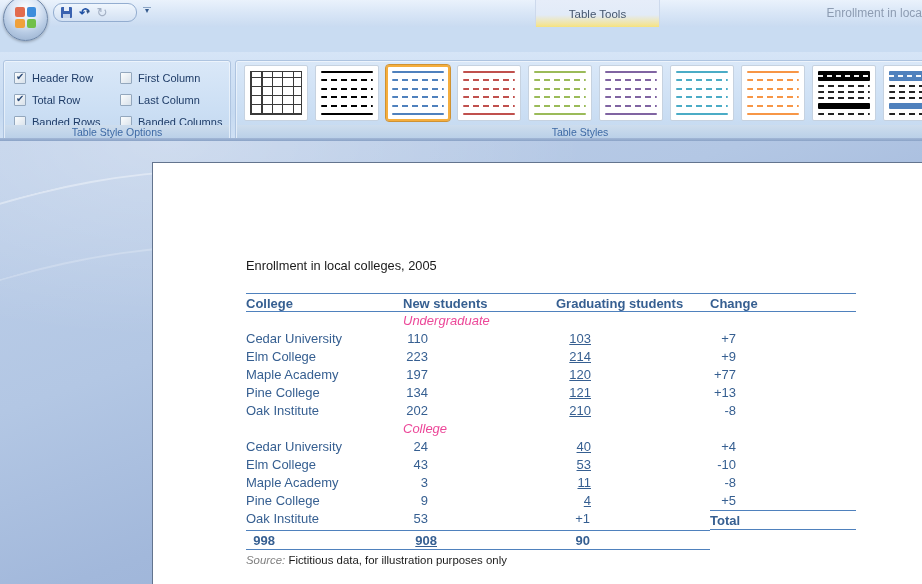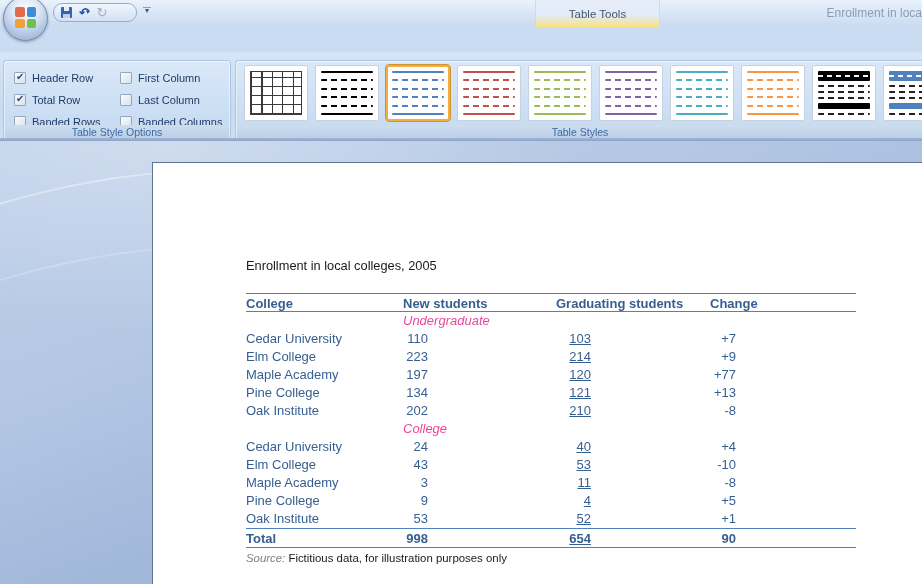--- a/index.html
+++ b/index.html
@@ -314,25 +314,24 @@
             <div class="c ">Maple Academy</div>
             <div class="c num2">3</div>
             <div class="c num3">11</div>
             <div class="c num4">-8</div>
             <div class="c ">Pine College</div>
             <div class="c num2">9</div>
             <div class="c num3">4</div>
             <div class="c num4">+5</div>
             <div class="c ">Oak Institute</div>
             <div class="c num2">53</div>
-            <div class="c num3">52</div>
             <div class="c num4">+1</div>
             <div class="c tot ">Total</div>
             <div class="c tot num2">998</div>
-            <div class="c tot num3">654</div>
+            <div class="c tot num3">908</div>
             <div class="c tot num4">90</div>
           </div>
         <div class="source">
           <span class="lbl">Source:</span>
           <span>Fictitious data, for illustration purposes only</span>
         </div>
       </div>
     </div>
   </div>
 

